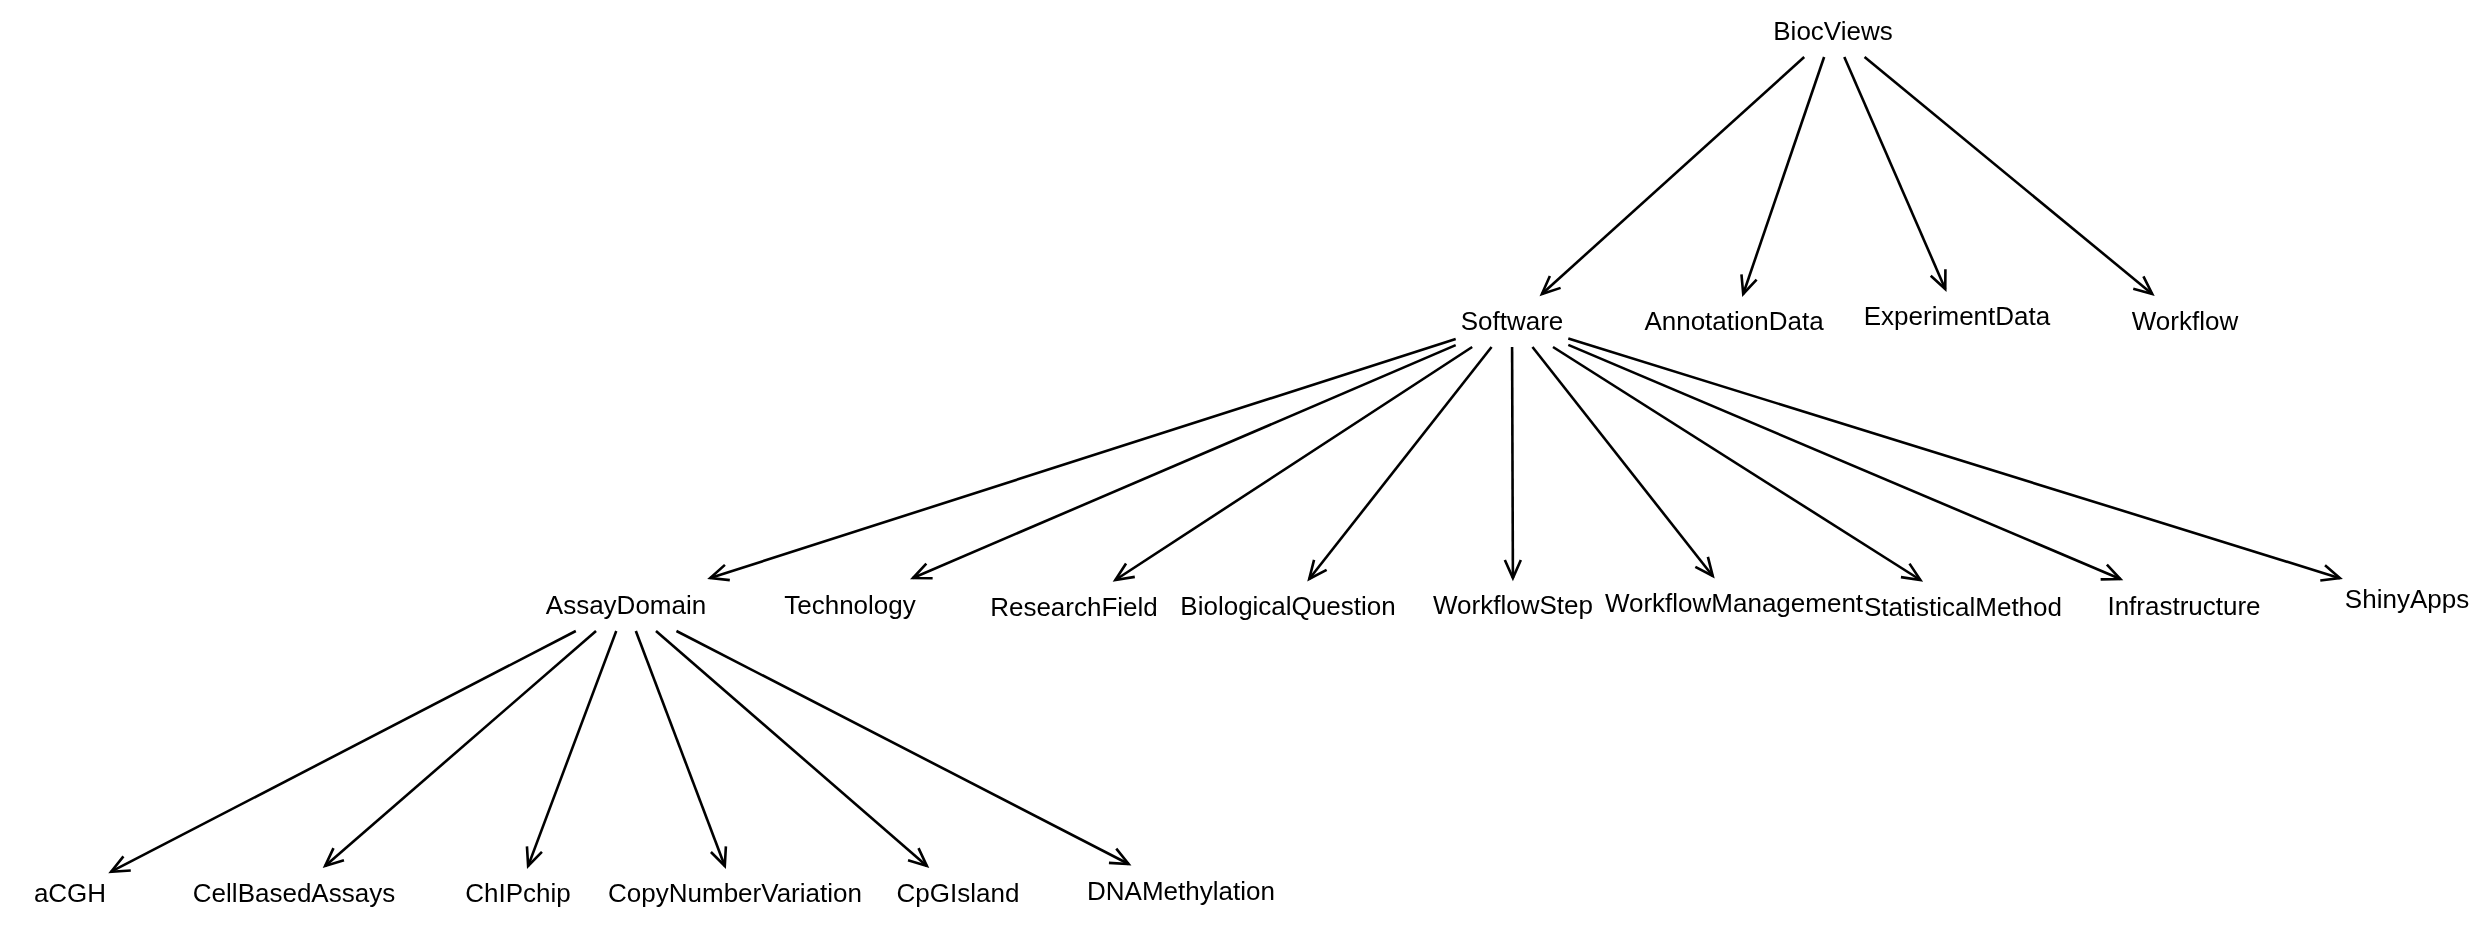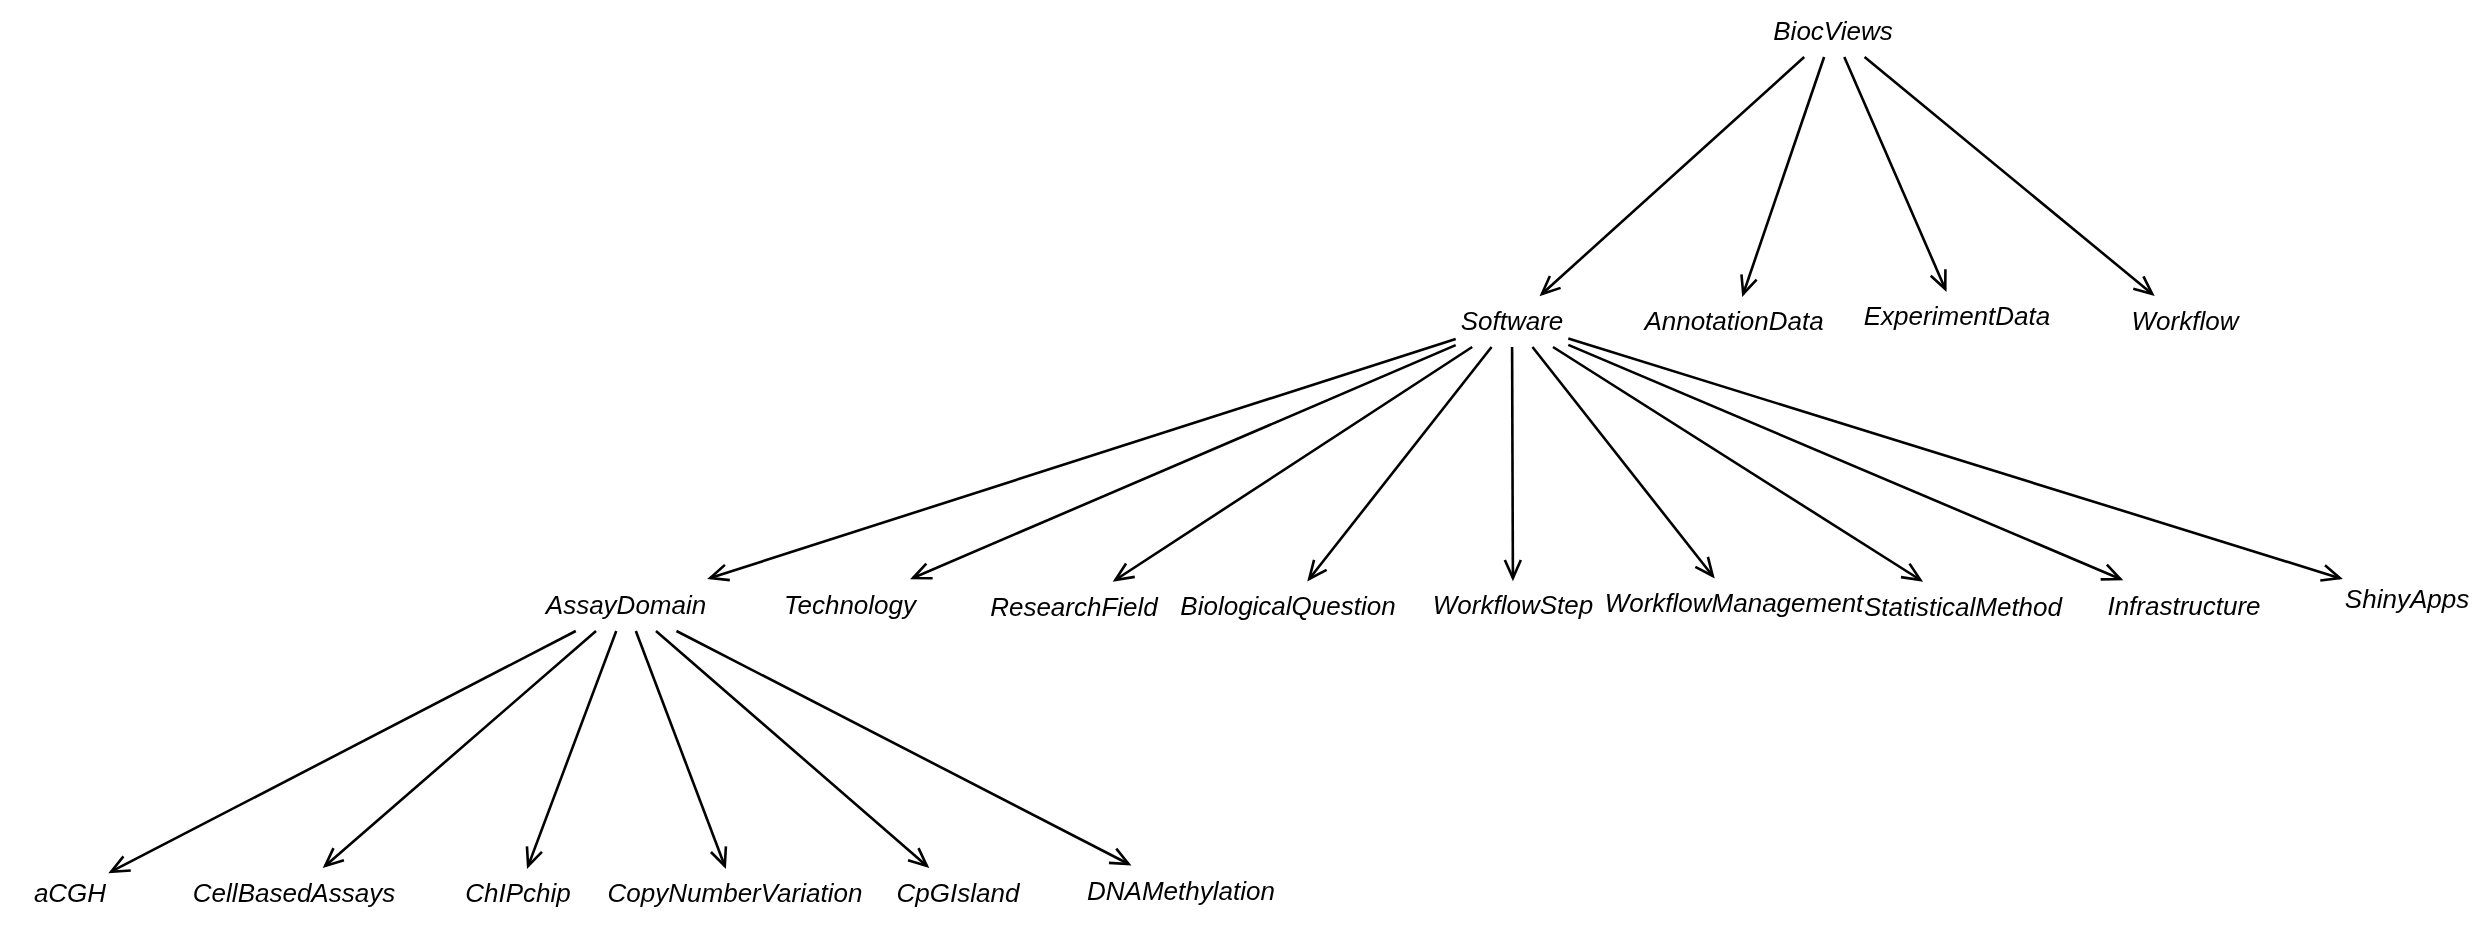--- a/index.html
+++ b/index.html
@@ -22,21 +22,21 @@
     font-size: 26px;
     font-family: "Liberation Sans", "DejaVu Sans", sans-serif;
   }
   .edge-line {
     fill: none;
   }
 </style>
 </head>
 <body>
 
-<div class="canvas" style="background: rgb(255, 255, 255); font-style: italic;">
+<div class="canvas" style="background: rgb(255, 255, 255);">
   <svg id="tree" width="2492" height="946" viewBox="0 0 2492 946">
     <defs>
       <marker id="arrowhead" markerUnits="userSpaceOnUse" markerWidth="30" markerHeight="30" refX="21" refY="11" orient="auto">
         <path d="M3,3 L21,11 L3,19" fill="none" stroke-width="2.6" stroke="#000000"></path>
       </marker>
     </defs>
     <g id="edges">
         <line x1="1804.2206896551725" y1="57" x2="1541.8862068965518" y2="294" stroke="#000000" stroke-width="2.6" marker-end="url(#arrowhead)" class="edge-line"></line>
         <line x1="1824.1241379310345" y1="57" x2="1743.2172413793103" y2="294" stroke="#000000" stroke-width="2.6" marker-end="url(#arrowhead)" class="edge-line"></line>
         <line x1="1844.3122807017544" y1="57" x2="1945.2526315789473" y2="289" stroke="#000000" stroke-width="2.6" marker-end="url(#arrowhead)" class="edge-line"></line>

